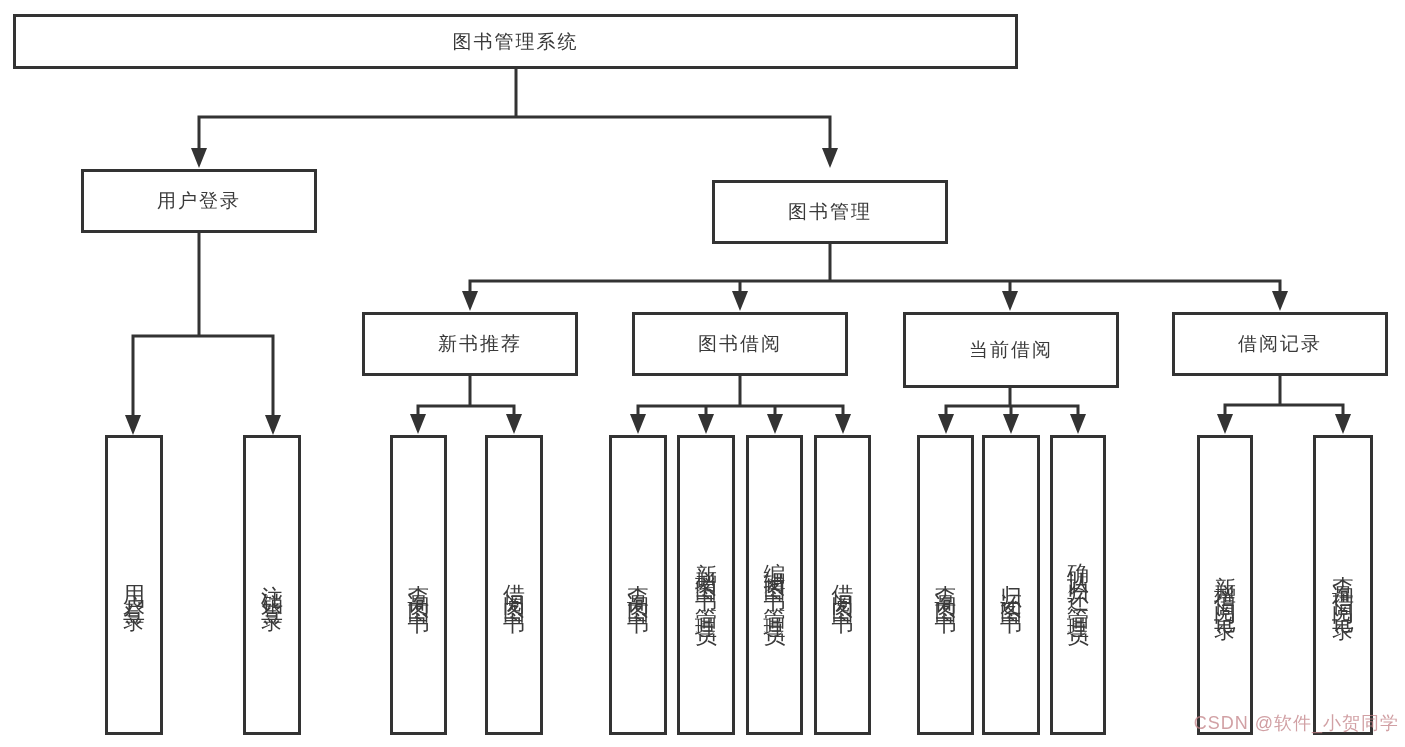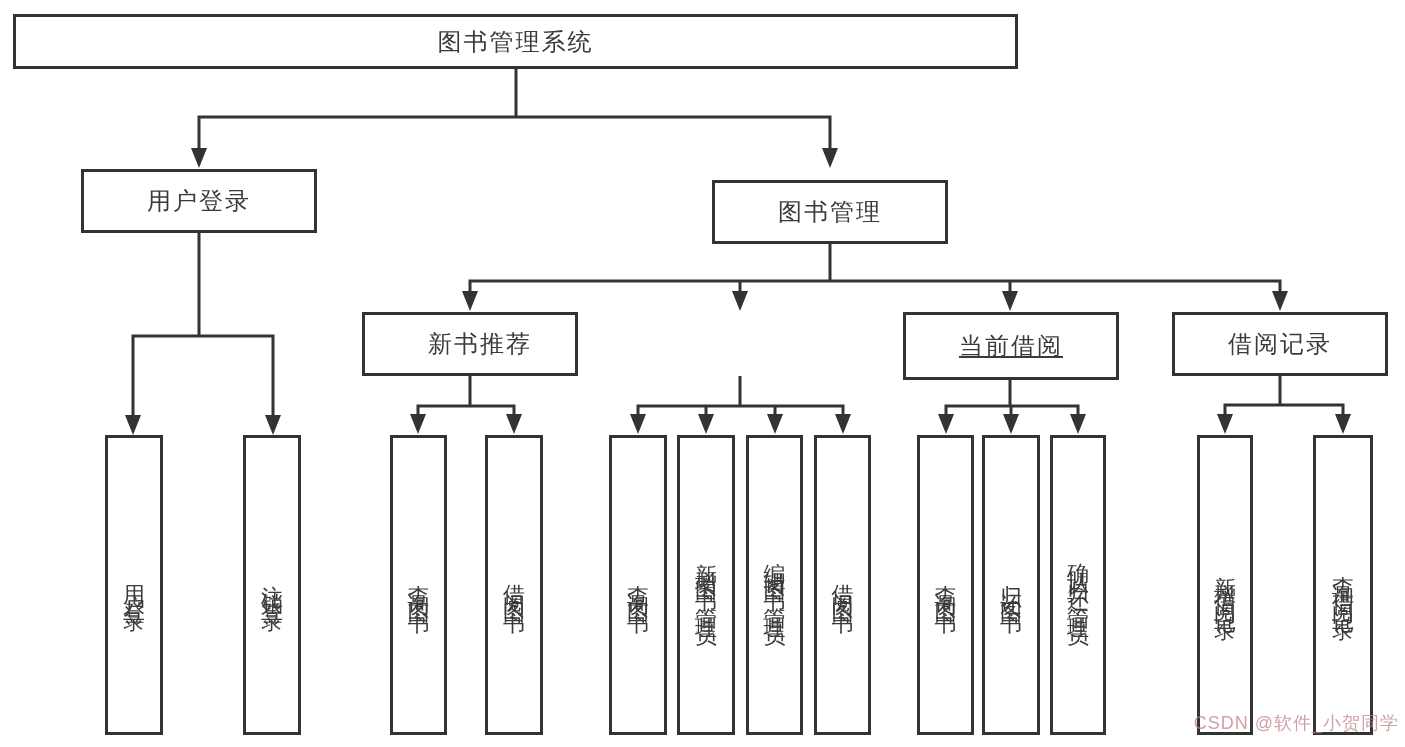--- a/index.html
+++ b/index.html
@@ -4,21 +4,21 @@
 <style>
   html,body{margin:0;padding:0;background:#fff;}
   .canvas{
     position:relative;width:1405px;height:747px;background:#ffffff;
     font-family:"Liberation Sans","DejaVu Sans",sans-serif;overflow:hidden;
   }
   .lines{position:absolute;left:0;top:0;}
   .node{
     position:absolute;box-sizing:border-box;border:3px solid #333333;background:#ffffff;
     display:flex;align-items:center;justify-content:center;
-    color:#3a3a3a;font-size:24px;letter-spacing:2px;white-space:nowrap;
+    color:#3a3a3a;font-size:19px;letter-spacing:2px;white-space:nowrap;
   }
   .vbox{
     writing-mode:vertical-rl;text-orientation:mixed;
     font-size:22px;letter-spacing:9px;white-space:normal;
   }
   .watermark{
     position:absolute;right:6px;top:711px;z-index:5;
     font-size:18px;letter-spacing:1px;color:rgba(193,128,134,0.75);
     pointer-events:none;
   }
@@ -68,21 +68,22 @@
       <polygon points="1335,414 1351,414 1343,434"></polygon>
     </g>
   </svg>
 
   <div class="node" style="left:13px;top:14px;width:1005px;height:55px;">图书管理系统</div>
 
   <div class="node" style="left:81px;top:169px;width:236px;height:64px;">用户登录</div>
   <div class="node" style="left:712px;top:180px;width:236px;height:64px;">图书管理</div>
 
   <div class="node" style="left:362px;top:312px;width:216px;height:64px;padding-left:20px;">新书推荐</div>
-  <div class="node" style="left:903px;top:312px;width:216px;height:68px;text-decoration:underline;">当前借阅</div>
+  <div class="node" style="left:632px;top:312px;width:216px;height:64px;">图书借阅</div>
+  <div class="node" style="left:903px;top:312px;width:216px;height:76px;">当前借阅</div>
   <div class="node" style="left:1172px;top:312px;width:216px;height:64px;">借阅记录</div>
 
   <div class="node vbox" style="left:105px;top:435px;width:58px;height:300px;">用户登录</div>
   <div class="node vbox" style="left:243px;top:435px;width:58px;height:300px;">注销登录</div>
 
   <div class="node vbox" style="left:390px;top:435px;width:57px;height:300px;">查询图书</div>
   <div class="node vbox" style="left:485px;top:435px;width:58px;height:300px;">借阅图书</div>
 
   <div class="node vbox" style="left:609px;top:435px;width:58px;height:300px;">查询图书</div>
   <div class="node vbox" style="left:677px;top:435px;width:58px;height:300px;">新增图书（管理员）</div>

